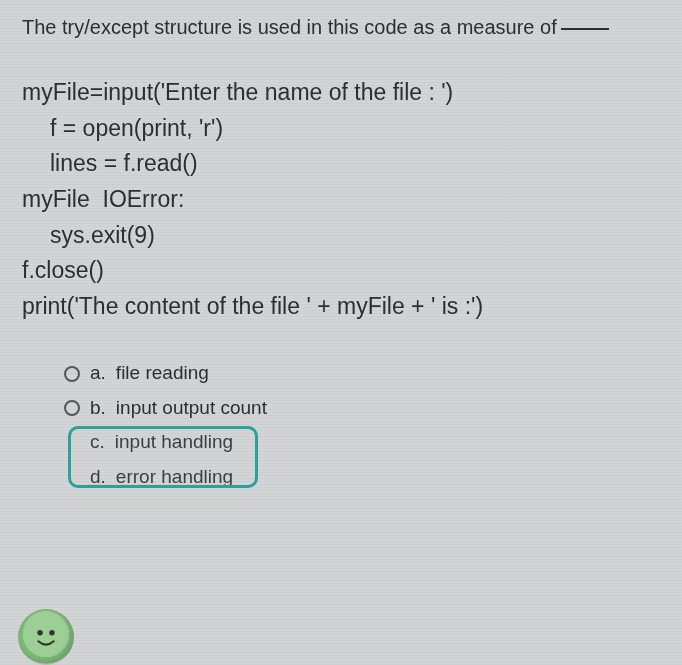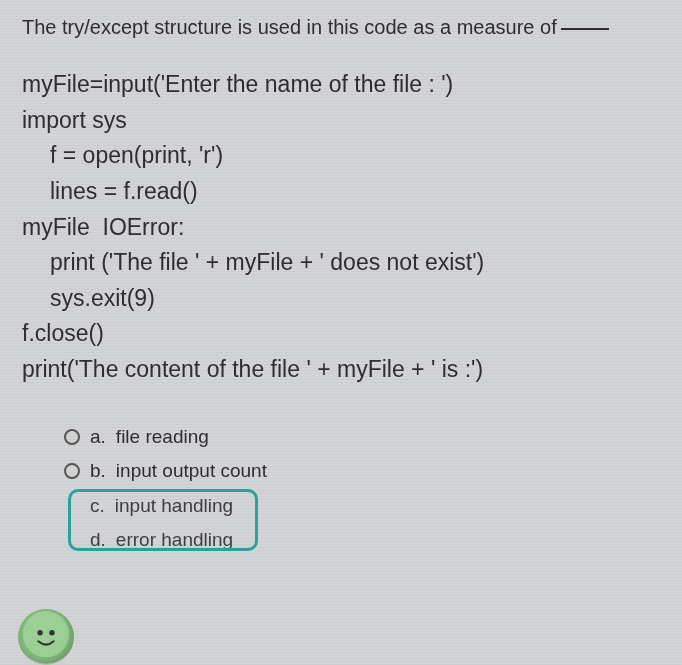--- a/index.html
+++ b/index.html
@@ -6,21 +6,21 @@
   html, body { width: 682px; height: 665px; }
   body {
     font-family: Arial, Helvetica, sans-serif;
     background: #d3d4d6;
     background-image:
       repeating-linear-gradient(0deg, rgba(0,0,0,0.03) 0, rgba(0,0,0,0.03) 1px, transparent 1px, transparent 3px);
     color: #2e2e30;
     padding: 14px 22px 0 22px;
     position: relative;
   }
-  .question { font-size: 20px; line-height: 1.35; margin-bottom: 26px; }
+  .question { font-size: 20px; line-height: 1.35; margin-bottom: 34px; }
   .question .blank { letter-spacing: 0; border-bottom: 2px solid #2e2e30; display: inline-block; width: 48px; transform: translateY(-4px); margin-left: 4px; }
   .code { font-size: 23px; line-height: 1.55; }
   .code .line { white-space: pre; }
   .i1 { padding-left: 28px; }
   .options { margin-top: 34px; padding-left: 42px; font-size: 19px; line-height: 1.6; }
   .opt { display: flex; align-items: center; gap: 10px; margin-bottom: 4px; position: relative; }
   .radio {
     width: 16px; height: 16px; border: 2px solid #555; border-radius: 50%;
     display: inline-block; flex: 0 0 auto; background: transparent;
   }
@@ -47,25 +47,23 @@
 </style>
 </head>
 <body>
 
 <div class="question">
   <span>The try/except structure is used in this code as a measure of</span><span class="blank"></span>
 </div>
 
 <div class="code">
   <div class="line">myFile=input('Enter the name of the file : ')</div>
-  <div class="line">import sys</div>
   <div class="line i1">f = open(print, 'r')</div>
   <div class="line i1">lines = f.read()</div>
   <div class="line">myFile  IOError:</div>
-  <div class="line i1">print ('The file ' + myFile + ' does not exist')</div>
   <div class="line i1">sys.exit(9)</div>
   <div class="line">f.close()</div>
   <div class="line">print('The content of the file ' + myFile + ' is :')</div>
 </div>
 
 <div class="options rel">
 
   <div class="opt">
     <span class="radio"></span>
     <span>a.</span>

